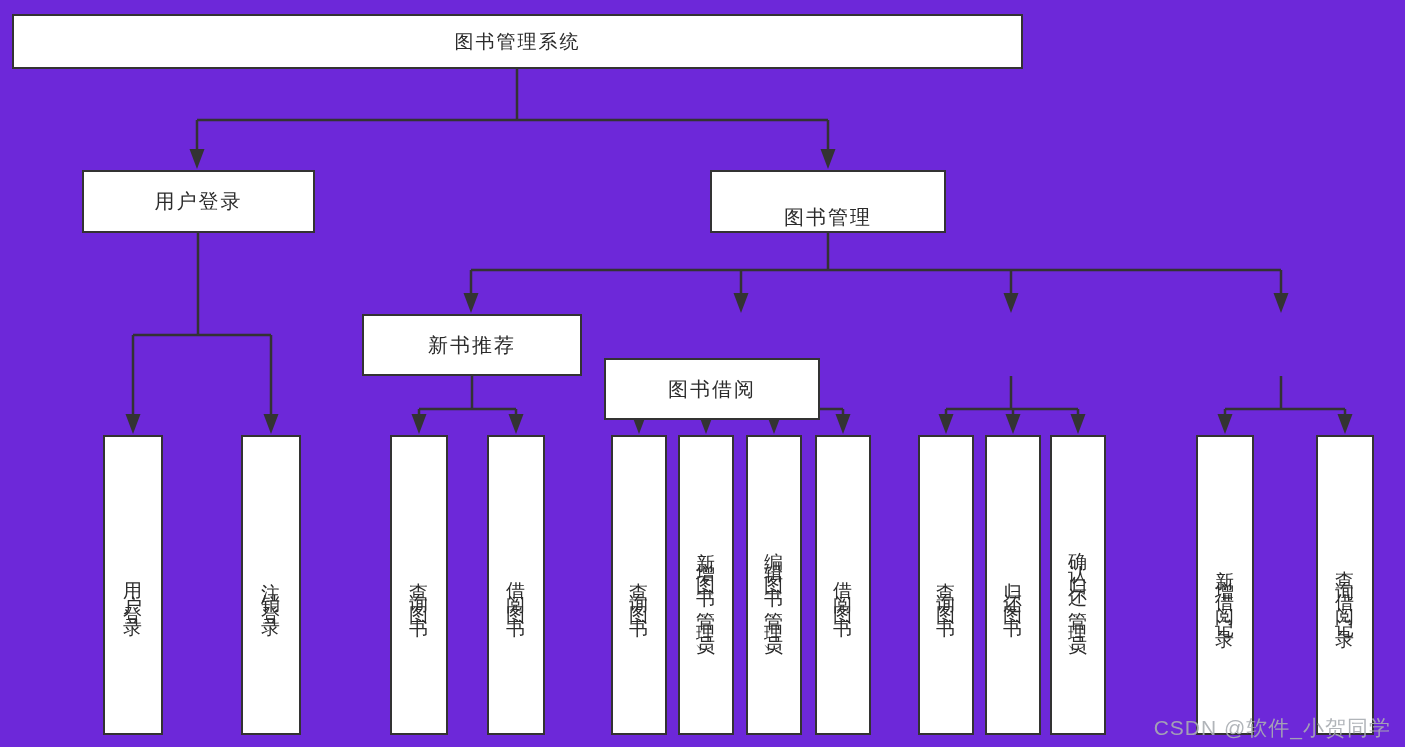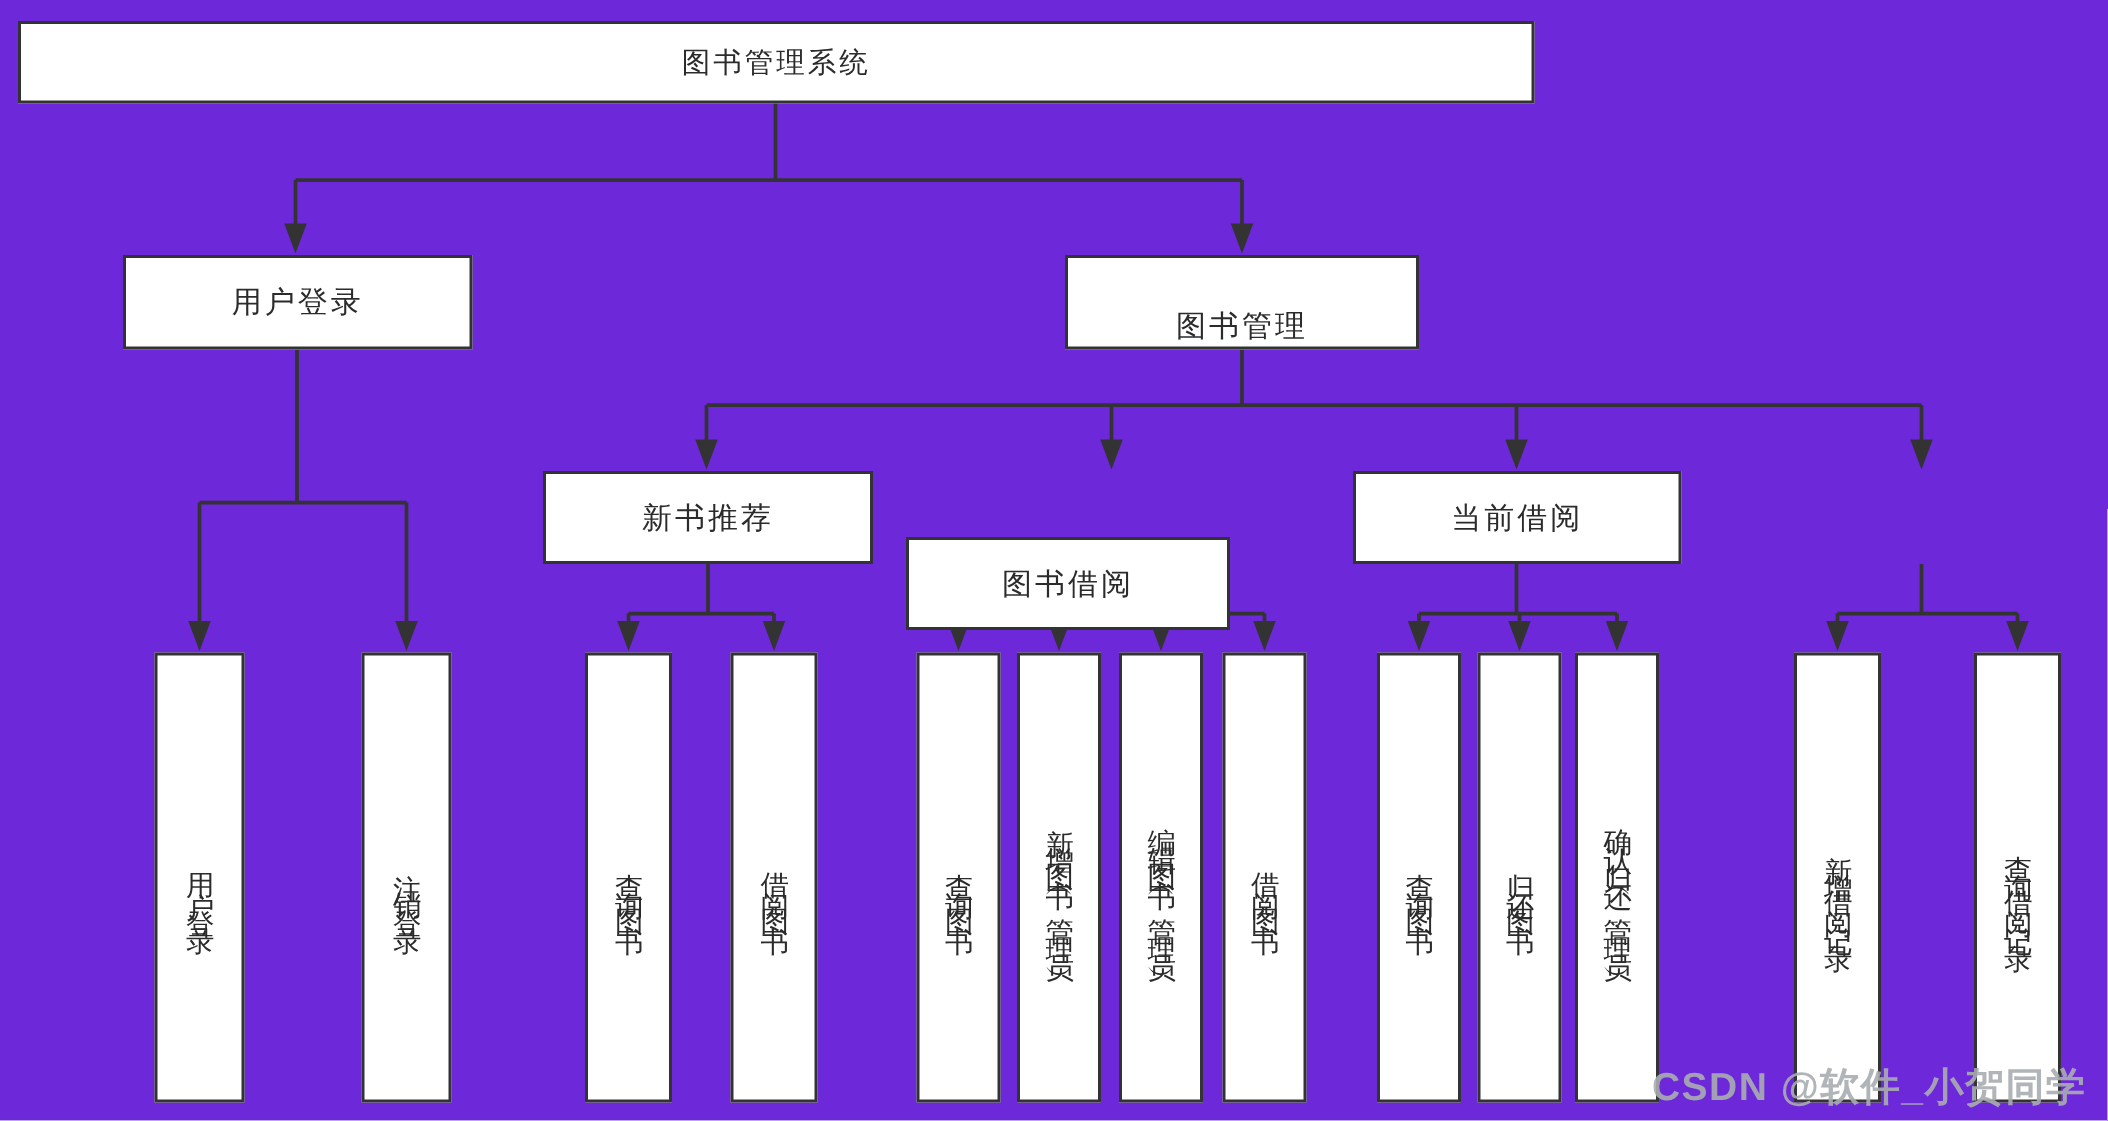--- a/index.html
+++ b/index.html
@@ -38,27 +38,26 @@
     font-size: 19px;
     letter-spacing: 12px;
     padding-top: 12px;
     line-height: 1;
     white-space: nowrap;
   }
   .watermark {
     position: absolute;
     right: 14px;
     bottom: 5px;
-    font-size: 26px;
+    font-size: 21px;
     color: #a9adb2;
     opacity: 0.9;
     letter-spacing: 1px;
     white-space: nowrap;
     pointer-events: none;
-    font-weight: bold;
   }
 </style>
 </head>
 <body>
 
 <div class="canvas">
 
   <svg class="connectors" viewBox="0 0 1405 747" xmlns="http://www.w3.org/2000/svg">
     <g stroke="#333333" stroke-width="2.5" fill="none">
 
@@ -142,23 +141,20 @@
   <div class="box" style="left:710px; top:170px; width:236px; height:63px;align-items:flex-end;">
     <span class="hlabel">图书管理</span>
   </div>
 
   <div class="box" style="left:362px; top:314px; width:220px; height:62px;align-items:center;">
     <span class="hlabel">新书推荐</span>
   </div>
   <div class="box" style="left:604px; top:314px; width:216px; height:62px;margin-top:44px;">
     <span class="hlabel">图书借阅</span>
   </div>
-  <div class="box" style="left:902px; top:314px; width:219px; height:62px;">
-    <span class="hlabel">当前借阅</span>
-  </div>
 
   <div class="box" style="left:103px; top:435px; width:60px; height:300px;">
     <span class="vlabel">用户登录</span>
   </div>
   <div class="box" style="left:241px; top:435px; width:60px; height:300px;">
     <span class="vlabel">注销登录</span>
   </div>
 
   <div class="box" style="left:390px; top:435px; width:58px; height:300px;">
     <span class="vlabel">查询图书</span>

